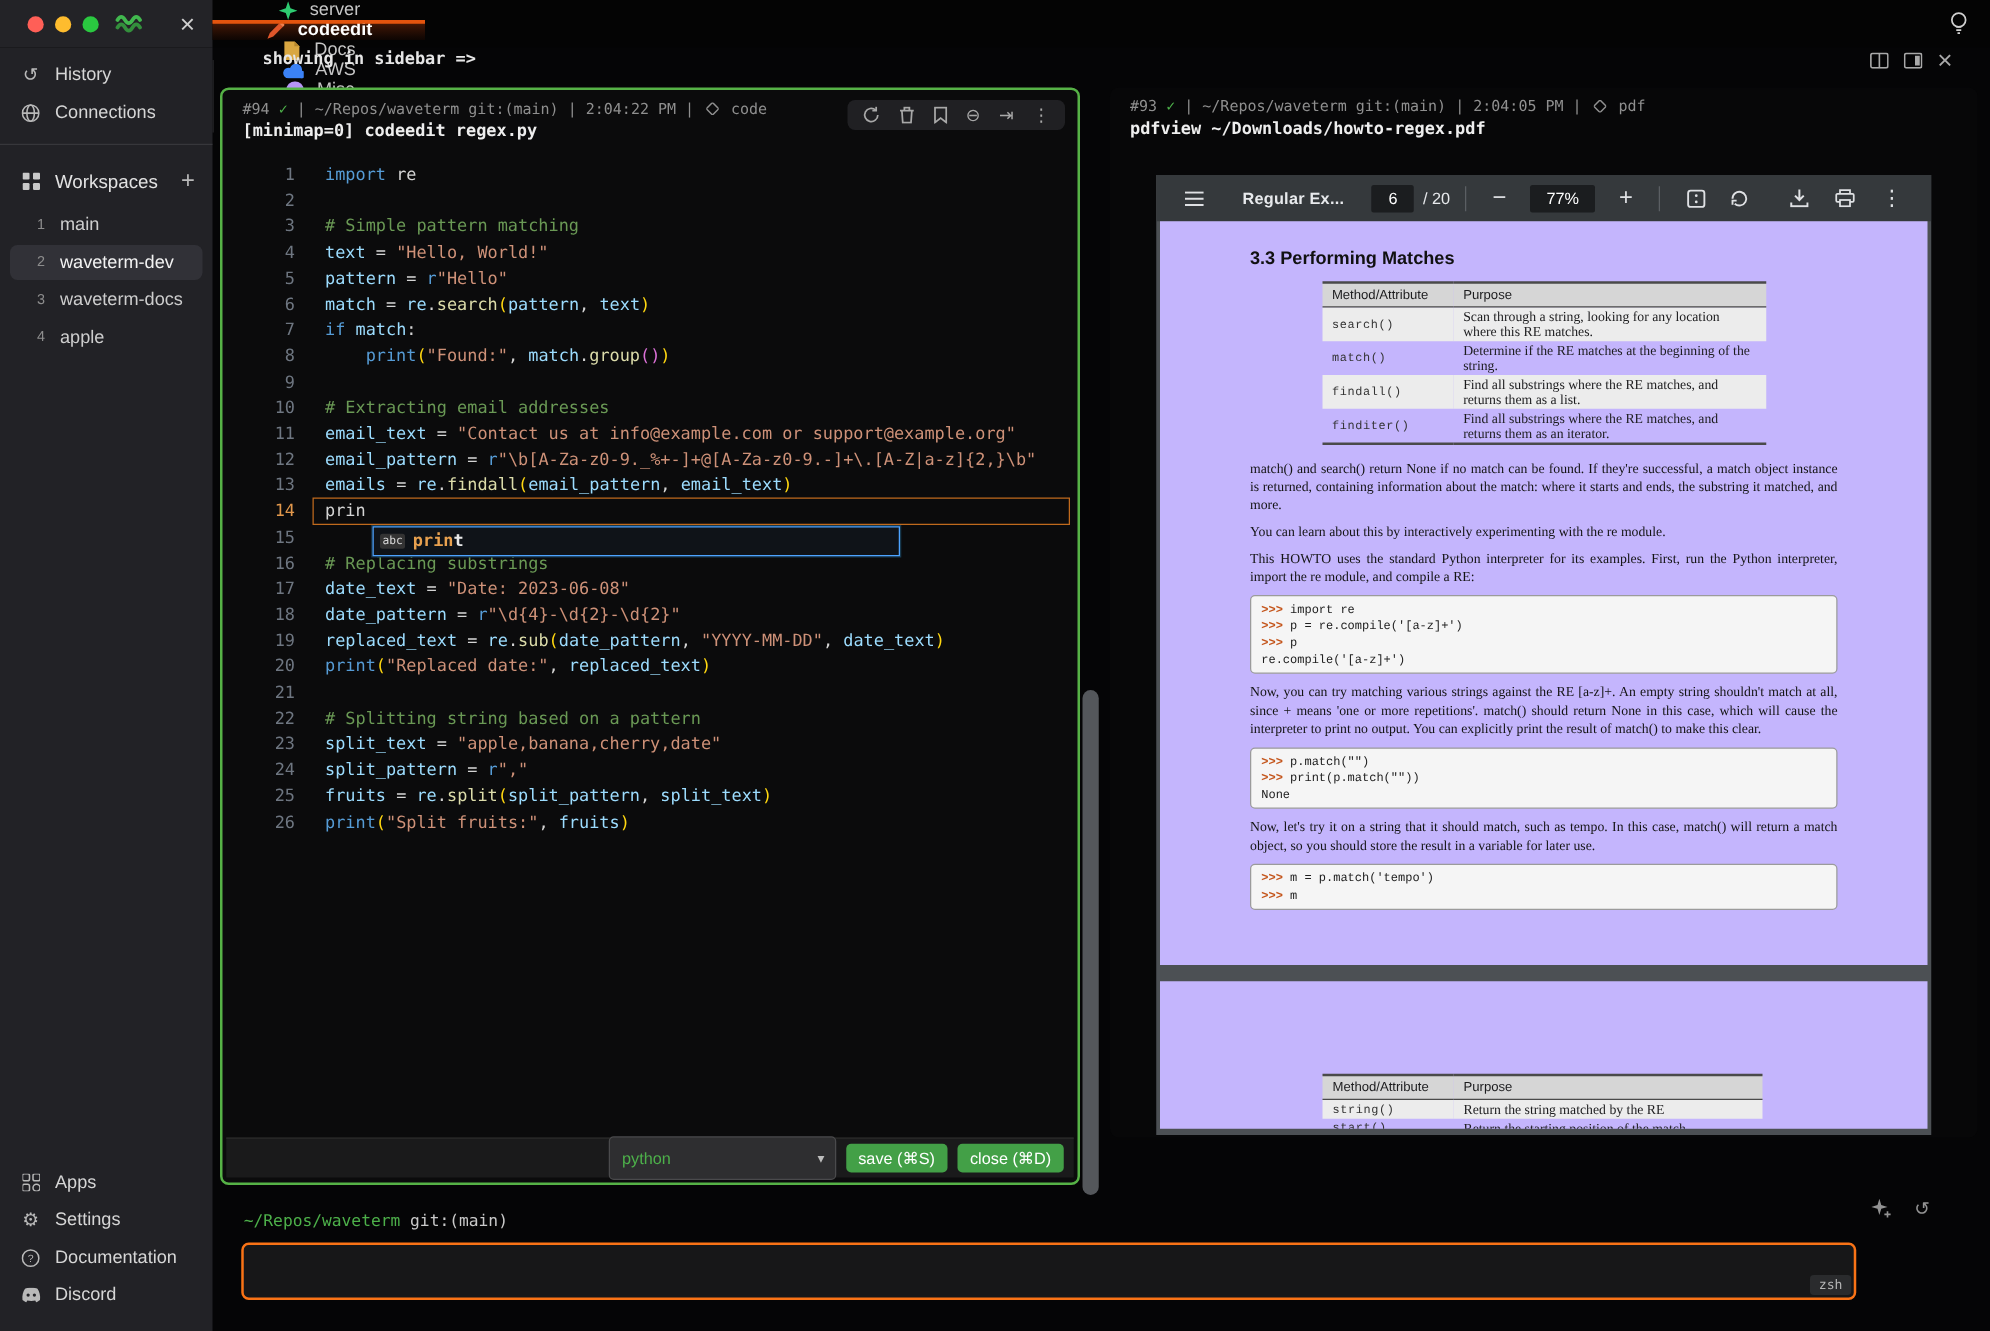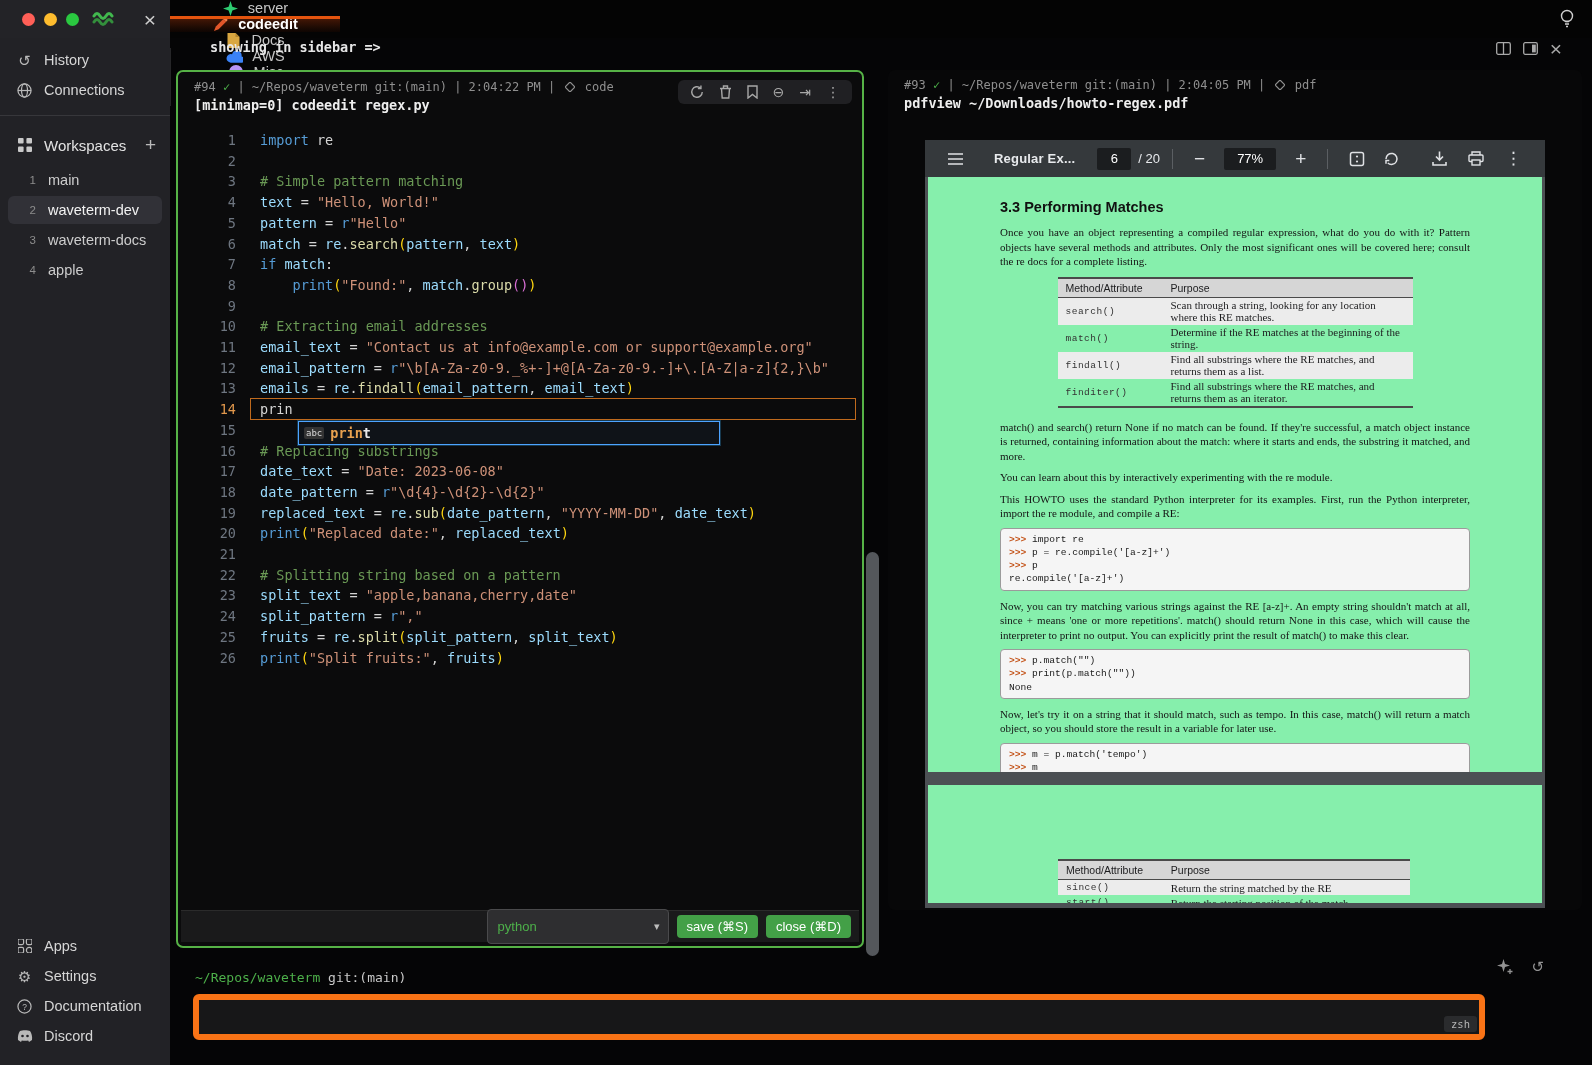--- a/index.html
+++ b/index.html
@@ -84,21 +84,21 @@
   .pdf-block { left:888px; top:70px; width:694px; height:840px; background:#070708; }
   .pdf-viewer { position:absolute; left:37px; right:37px; top:70px; bottom:2px; background:#4c5054; overflow:hidden; }
   .pdf-toolbar { height:37px; background:#35393c; display:flex; align-items:center; color:#e8eaed; font-size:13px; padding:4px 14px; }
   .pt-title { font-weight:bold; margin:0 22px 0 22px; letter-spacing:.2px; }
   .pt-box { background:#1b1d1f; border-radius:2px; height:22px; display:flex; align-items:center; justify-content:center; color:#fff; }
   .page-input { width:34px; border:none; background:transparent; color:#fff; text-align:center; font-size:13px; font-family:"Liberation Sans",sans-serif; }
   .pt-sep { width:1px; height:20px; background:#5b5f63; margin:0 12px; }
   .pt-icon { color:#dfe1e4; margin:0 9px; display:flex; align-items:center; font-size:16px; line-height:1; }
   .pt-zoom { width:52px; margin:0 10px; font-size:13px; }
   .pdf-pages { position:absolute; left:0; right:0; top:37px; bottom:0; }
-  .pdf-page { background:#86efac; margin:0 3px; overflow:hidden; position:relative; color:#1c1c1e; }
+  .pdf-page { background:#c4b5fd; margin:0 3px; overflow:hidden; position:relative; color:#1c1c1e; }
   .page6 { height:595px; padding:20px 72px 0 72px; }
   .page-sep { height:13px; }
   .page7 { height:118px; }
   .pdf-h { font-family:"Liberation Sans", sans-serif; font-weight:bold; font-size:14.5px; margin:2px 0 10px 0; color:#111; }
   .pdf-p { font-family:"Liberation Serif", serif; font-size:11px; line-height:1.32; text-align:justify; margin-bottom:7px; color:#141414; }
   .pdf-table { border-collapse:collapse; margin:8px auto 12px auto; }
   .pdf-table th { background:#d6d6d6; font-family:"Liberation Sans",sans-serif; font-weight:normal; font-size:10.5px;
     text-align:left; padding:3px 8px; border-top:2px solid #4a4a4a; border-bottom:1px solid #4a4a4a; }
   .pdf-table td { font-size:10.5px; padding:1.5px 8px; }
   .pdf-table td.m { font-family:"Liberation Mono", monospace; font-size:9.5px; letter-spacing:.5px; color:#333; }
@@ -108,21 +108,21 @@
   .pdf-code { background:#f5f5f5; border:1px solid #9b9b9b; border-radius:4px; padding:4px 8px; margin:4px 0 8px 0;
     font-family:"Liberation Mono", monospace; font-size:9.6px; line-height:1.38; color:#202020; white-space:pre; }
   .pdf-code .pp { color:#c4551b; font-weight:bold; }
   .p7-table-wrap { position:absolute; left:130px; top:66px; width:352px; }
   
   .terminal { position:absolute; left:176px; top:950px; width:1406px; height:104px; }
   .term-icons { position:absolute; right:38px; top:8px; display:flex; gap:18px; color:#939393; font-size:15px; align-items:center; }
   .term-prompt { position:absolute; left:19px; top:20px; font-family:"DejaVu Sans Mono", monospace; font-size:13px; }
   .term-prompt .path { color:#4db04a; } .term-prompt .git { color:#c9c9c9; }
   .term-input-wrap { position:absolute; left:17px; top:44px; width:1292px; height:46px;
-    background:#171718; border:6px solid #f97316; border-radius:6px; }
+    background:#171718; border:2px solid #f97316; border-radius:6px; }
   .term-input { width:100%; height:100%; background:transparent; border:none; outline:none; color:#ddd;
     font-family:"DejaVu Sans Mono", monospace; font-size:13px; padding:6px 10px; }
   .shell-badge { position:absolute; right:2px; bottom:2px; background:#2a2b2d; color:#b5b5b5;
     font-family:"DejaVu Sans Mono", monospace; font-size:10.5px; padding:2px 7px; border-radius:3px; }
   svg { display:block; }
 </style>
 </head>
 <body>
 
 <div class="app">
@@ -437,21 +437,20 @@
               <rect x="1" y="4" width="14" height="6.5" rx="1" fill="none" stroke="#dfe1e4" stroke-width="1.4"></rect>
               <rect x="4" y="9" width="8" height="5" fill="#35393c" stroke="#dfe1e4" stroke-width="1.4"></rect>
             </svg>
         </span>
         <span class="pt-icon" style="font-size:17px;">⋮</span>
       </div>
 
       <div class="pdf-pages">
         <div class="pdf-page page6">
           <div class="pdf-h">3.3  Performing Matches</div>
-          <p class="pdf-p">Once you have an object representing a compiled regular expression, what do you do with it? Pattern objects have several methods and attributes. Only the most significant ones will be covered here; consult the re docs for a complete listing.</p>
           <div>
               <table class="pdf-table">
                 <thead>
                   <tr>
                     <th style="width: 105px;">Method/Attribute</th>
                     <th style="width: 250px;">Purpose</th>
                   </tr>
                 </thead>
                 <tbody>
                   <tr>
@@ -488,21 +487,21 @@
           <div class="p7-table-wrap">
               <table class="pdf-table">
                 <thead>
                   <tr>
                     <th style="width: 105px;">Method/Attribute</th>
                     <th style="width: 250px;">Purpose</th>
                   </tr>
                 </thead>
                 <tbody>
                   <tr>
-                    <td class="m">since()</td>
+                    <td class="m">string()</td>
                     <td class="p">Return the string matched by the RE</td>
                   </tr>
                   <tr>
                     <td class="m">start()</td>
                     <td class="p">Return the starting position of the match</td>
                   </tr>
                 </tbody>
               </table>
             </div>
         </div>

